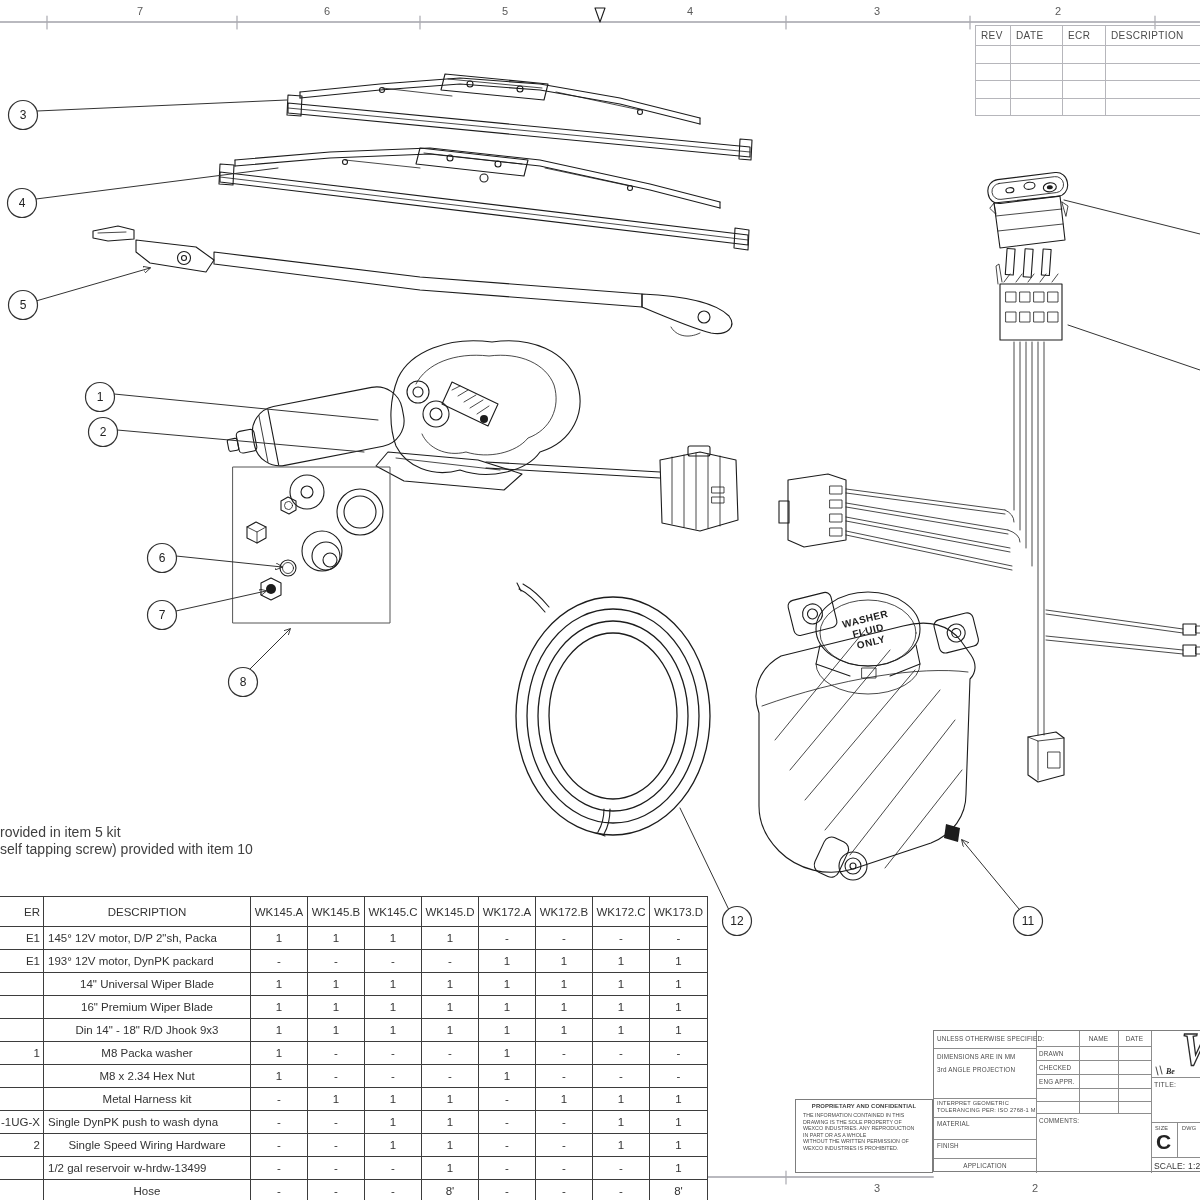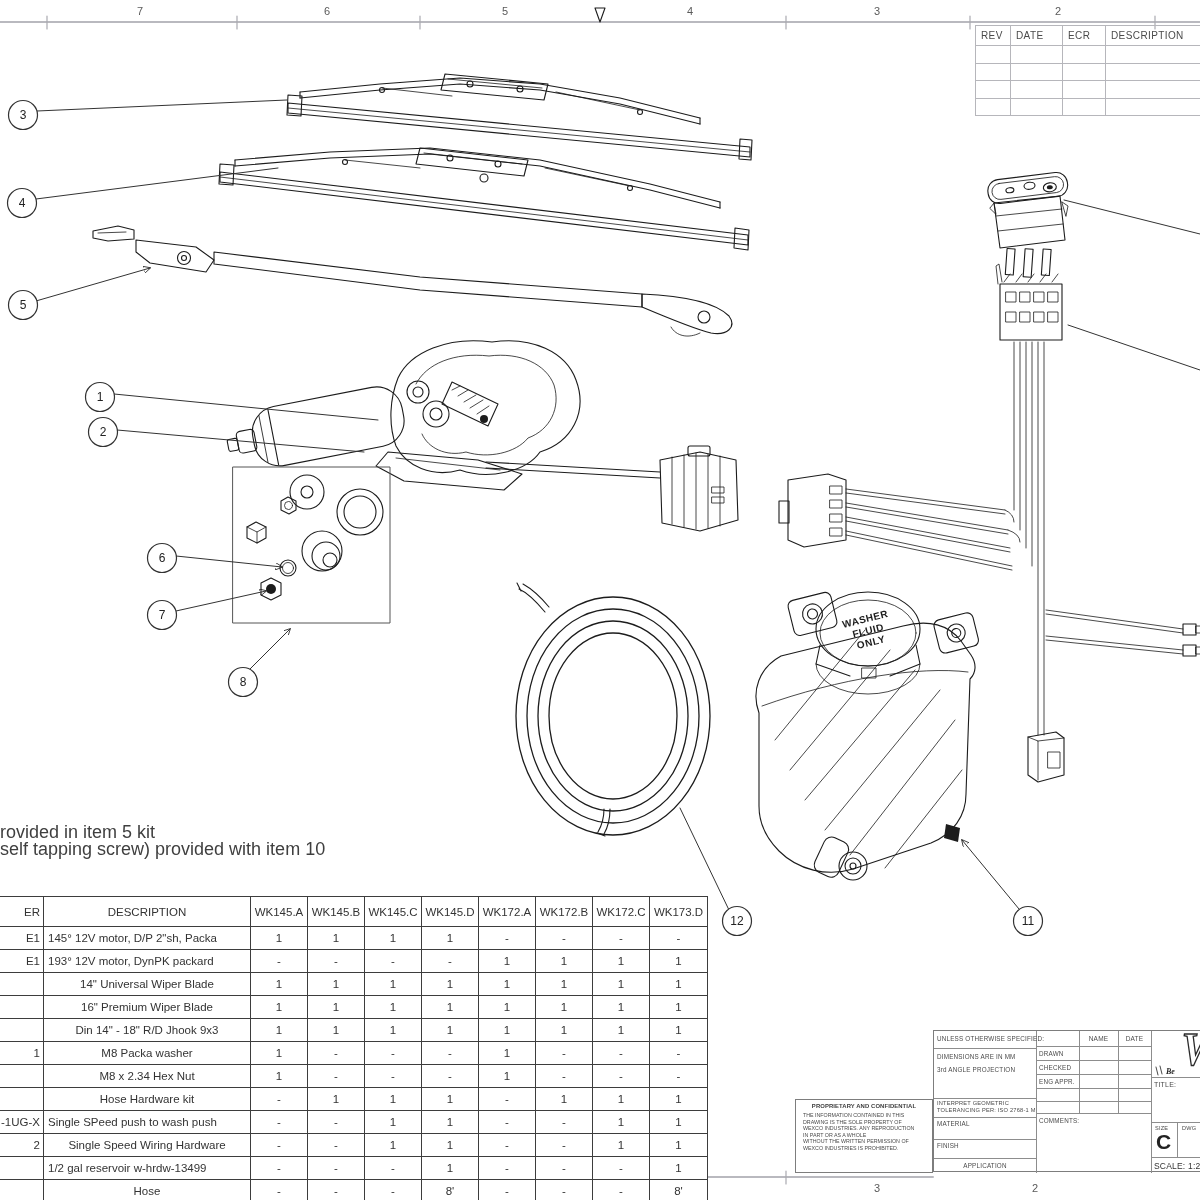--- a/index.html
+++ b/index.html
@@ -9,21 +9,21 @@
   }
   
   .ruler-num{position:absolute;font-size:11px;color:#5a5a5a;transform:translateX(-50%);}
   
   #rev-table{position:absolute;left:975px;top:25px;width:232px;border-collapse:collapse;table-layout:fixed;}
   #rev-table th,#rev-table td{border:1px solid #b6b6bb;font-weight:normal;font-size:10px;color:#4a4a4a;
     letter-spacing:.4px;text-align:left;padding:0 0 0 5px;white-space:nowrap;overflow:hidden;}
   #rev-table th{height:19px;}
   #rev-table td{height:16.5px;}
   
-  #notes{position:absolute;left:0;top:824px;font-size:18px;color:#3f3f3f;line-height:17px;white-space:nowrap;}
+  #notes{position:absolute;left:0;top:824px;font-size:14px;color:#3f3f3f;line-height:17px;white-space:nowrap;}
   
   #bom-wrap{position:absolute;left:-60px;top:896px;}
   #bom-table{border-collapse:collapse;table-layout:fixed;background:#fff;}
   #bom-table th,#bom-table td{border:1px solid #3d3d3d;white-space:nowrap;overflow:hidden;
     font-weight:normal;color:#333;}
   #bom-table th{height:27px;font-size:11.5px;text-align:center;}
   #bom-table td{height:20px;font-size:11.5px;text-align:center;}
   #bom-table .pn{text-align:right;padding-right:3px;}
   #bom-table td.desc.long{text-align:left;padding-left:4px;}
   
@@ -496,33 +496,33 @@
           <td>-</td>
           <td>-</td>
           <td>-</td>
           <td>1</td>
           <td>-</td>
           <td>-</td>
           <td>-</td>
         </tr>
         <tr>
           <td class="pn"></td>
-          <td class="desc">Hose Hardware kit</td>
+          <td class="desc">Metal Harness kit</td>
           <td>-</td>
           <td>1</td>
           <td>1</td>
           <td>1</td>
           <td>-</td>
           <td>1</td>
           <td>1</td>
           <td>1</td>
         </tr>
         <tr>
           <td class="pn">-1UG-X</td>
-          <td class="desc long">Single SPeed push to wash push</td>
+          <td class="desc long">Single DynPK push to wash dyna</td>
           <td>-</td>
           <td>-</td>
           <td>1</td>
           <td>1</td>
           <td>-</td>
           <td>-</td>
           <td>1</td>
           <td>1</td>
         </tr>
         <tr>

